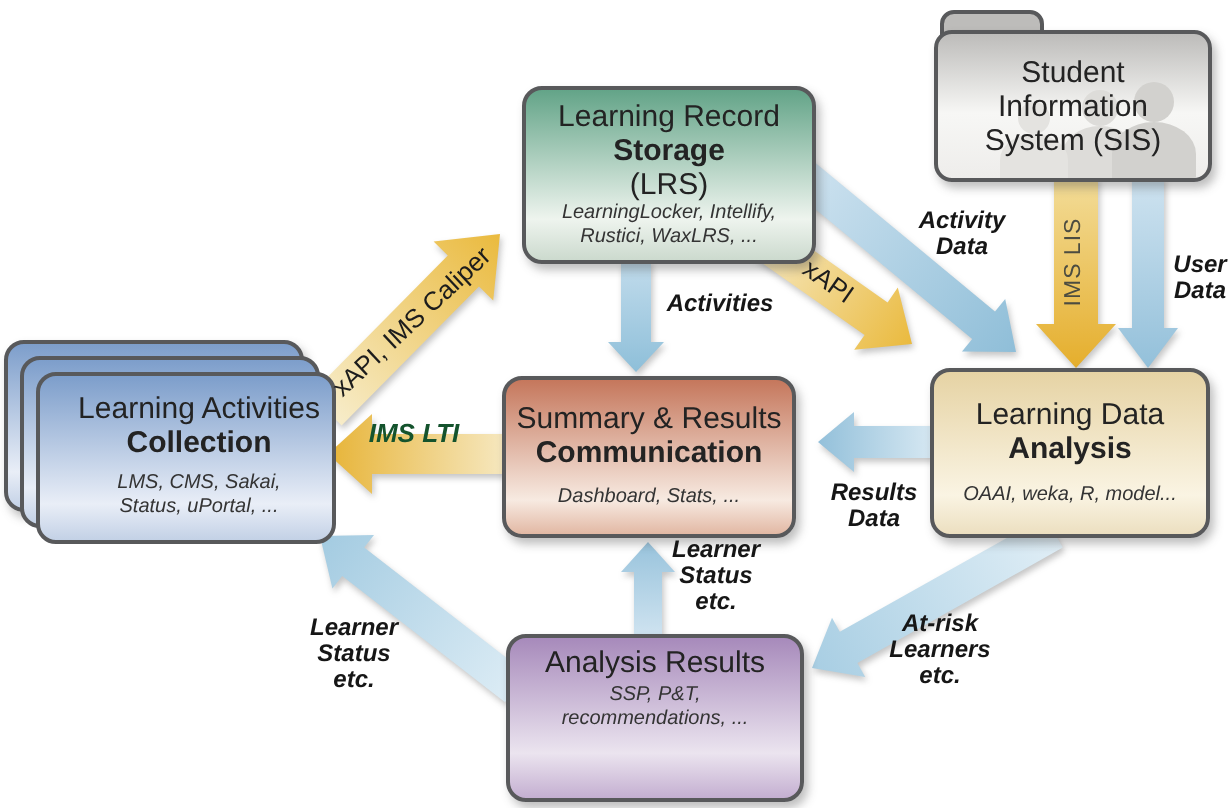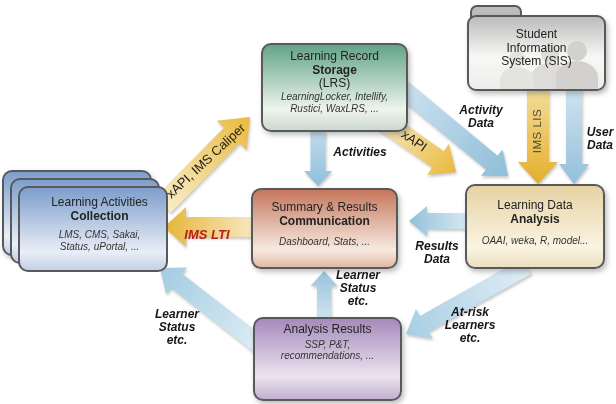--- a/index.html
+++ b/index.html
@@ -4,21 +4,21 @@
 <style>
   html,body{margin:0;padding:0;}
   body{width:616px;height:404px;position:relative;background:#ffffff;overflow:hidden;
        font-family:"Liberation Sans","DejaVu Sans",sans-serif;}
   #canvas{position:absolute;inset:0;width:616px;height:404px;}
   svg.arrow-layer{position:absolute;left:0;top:0;z-index:1;}
   svg.arrow-layer polygon{filter:drop-shadow(1px 2px 1.5px rgba(90,90,90,.35));}
 
   .box{position:absolute;box-sizing:border-box;border:2px solid #58595b;border-radius:10px;
        box-shadow:2px 3px 5px rgba(70,70,70,.35);text-align:center;z-index:2;}
-  .t{font-size:12px;color:#232323;line-height:1.14;}
+  .t{font-size:15px;color:#232323;line-height:1.14;}
   .tb{font-weight:bold;}
   .sub{font-style:italic;font-size:10px;color:#343434;line-height:1.18;}
 
   .box-lrs{left:261px;top:43px;width:147px;height:89px;padding-top:5px;
     background:linear-gradient(to bottom,#63a488 0%,#eef4ee 76%,#ccdace 100%);}
   .box-summary{left:251px;top:188px;width:147px;height:81px;padding-top:11px;
     background:linear-gradient(to bottom,#c5775c 0%,#f7eae1 78%,#e2b8a4 100%);}
   .box-analysis{left:465px;top:184px;width:140px;height:85px;padding-top:13px;
     background:linear-gradient(to bottom,#e6d3a4 0%,#faf4e3 76%,#ecdfc0 100%);text-align:center;}
   .box-action{left:253px;top:317px;width:149px;height:84px;padding-top:4px;
@@ -38,21 +38,21 @@
   .person-body{position:absolute;border-radius:50% 50% 0 0;}
 
   .albl{position:absolute;z-index:4;font-weight:bold;font-style:italic;font-size:12px;color:#161616;
     text-align:center;line-height:1.08;white-space:nowrap;transform:translate(-50%,-50%);}
   .lbl-xapi-caliper{left:206px;top:161px;font-size:13px;transform:translate(-50%,-50%) rotate(-43deg);
     font-weight:normal;font-style:normal;color:#1c1c1c;}
   .lbl-xapi{left:414px;top:141px;font-size:13px;transform:translate(-50%,-50%) rotate(35deg);
     font-weight:normal;font-style:normal;color:#1c1c1c;}
   .lbl-ims-lis{left:537px;top:131px;font-size:11.5px;transform:translate(-50%,-50%) rotate(-90deg);
     font-weight:normal;font-style:normal;color:#4c4c40;letter-spacing:.5px;}
-  .lbl-ims-lti{left:207px;top:235px;font-size:13px;color:#b91c1c;}
+  .lbl-ims-lti{left:207px;top:217px;font-size:13px;color:#14532d;}
   .lbl-activities{left:360px;top:152px;}
   .lbl-activity-data{left:481px;top:117px;}
   .lbl-user-data{left:600px;top:139px;}
   .lbl-results-data{left:437px;top:253px;}
   .lbl-learner-up{left:358px;top:288px;}
   .lbl-at-risk{left:470px;top:325px;}
   .lbl-learner-left{left:177px;top:327px;}
 </style>
 </head>
 <body>

